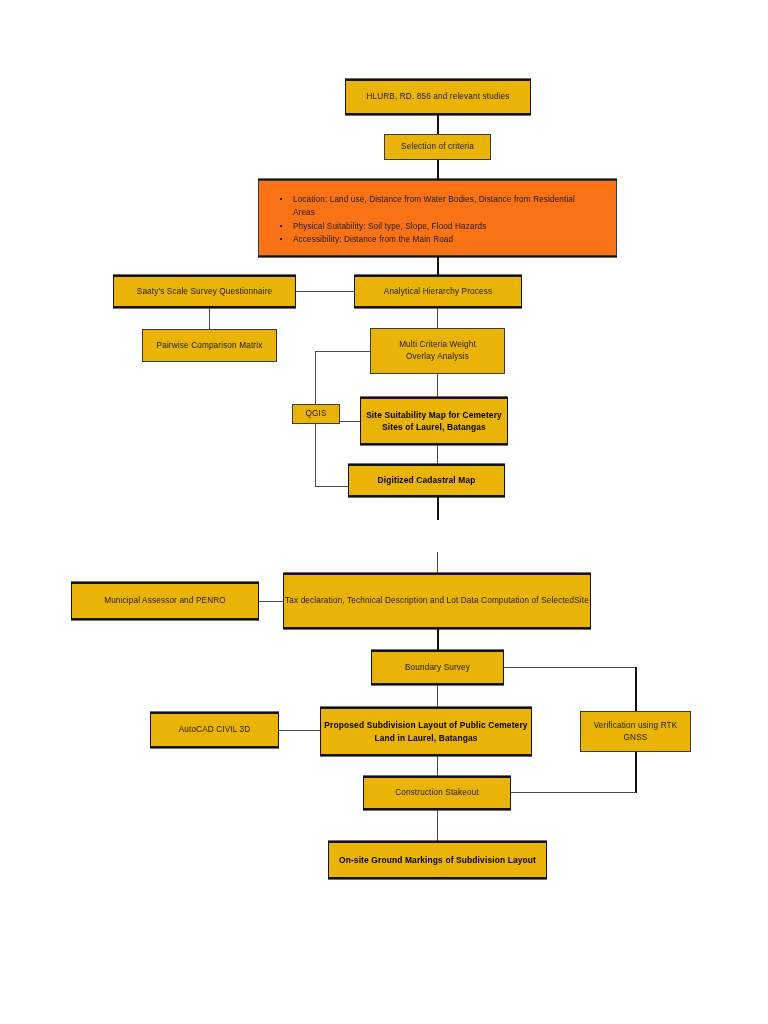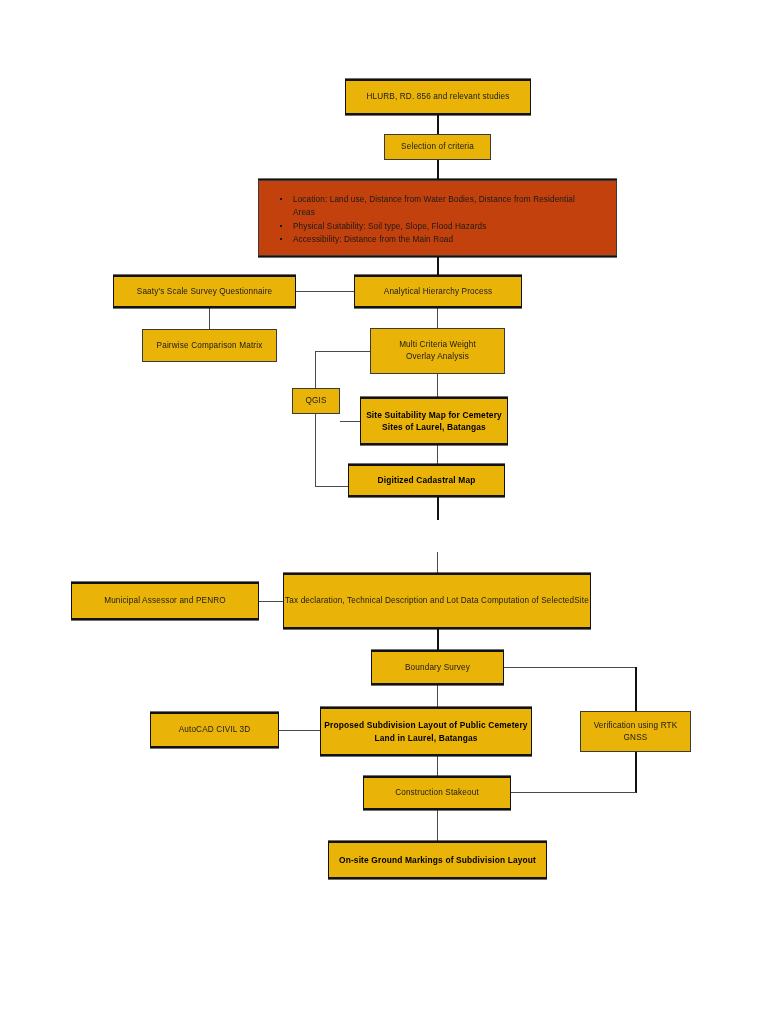--- a/index.html
+++ b/index.html
@@ -45,21 +45,21 @@
     font-size: 8.4px;
     color: #000000;
   }
   .node .txt { display: block; }
   .node .txt2 { display: block; }
 
   
   .crit-list {
     position: absolute;
     box-sizing: border-box;
-    background: #c2410c;
+    background: #f97316;
     border: 1px solid #3a3a3a;
     box-shadow: 0 1.6px 0 0 #111111, 0 -1.6px 0 0 #111111;
     z-index: 5;
     padding: 12px 28px 10px 14px;
   }
   .crit-list ul {
     margin: 0;
     padding: 0 0 0 16px;
     list-style: none;
   }
@@ -167,21 +167,21 @@
 
   <div class="node" style="left:142px; top:329px; width:135px; height:33px;">
     <span class="txt">Pairwise Comparison Matrix</span>
   </div>
 
   <div class="node" style="left:370px; top:328px; width:135px; height:46px; flex-direction:column;">
     <span class="txt">Multi Criteria Weight</span>
     <span class="txt2">Overlay Analysis</span>
   </div>
 
-  <div class="node" style="left:292px; top:388px; width:48px; height:26px;">
+  <div class="node" style="left:292px; top:404px; width:48px; height:20px;">
     <span class="txt">QGIS</span>
   </div>
 
   <div class="node heavy bold" style="left:360px; top:398px; width:148px; height:46px; flex-direction:column;">
     <span class="txt">Site Suitability Map for Cemetery</span>
     <span class="txt2">Sites of Laurel, Batangas</span>
   </div>
 
   <div class="node heavy bold" style="left:348px; top:465px; width:157px; height:31px;">
     <span class="txt">Digitized Cadastral Map</span>

